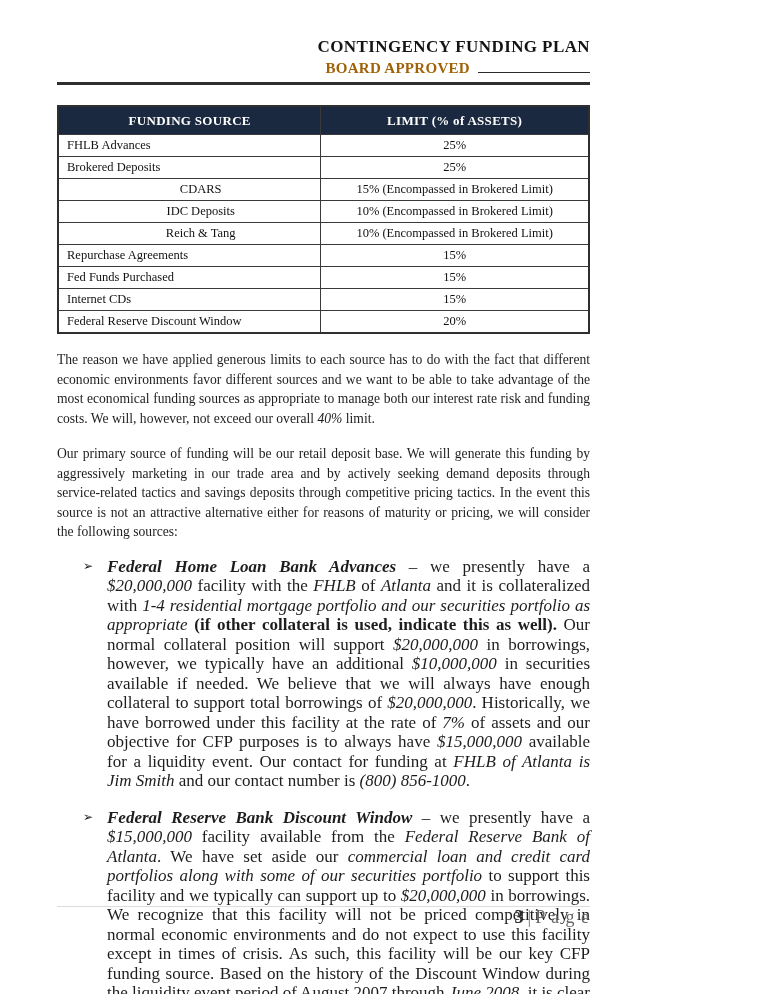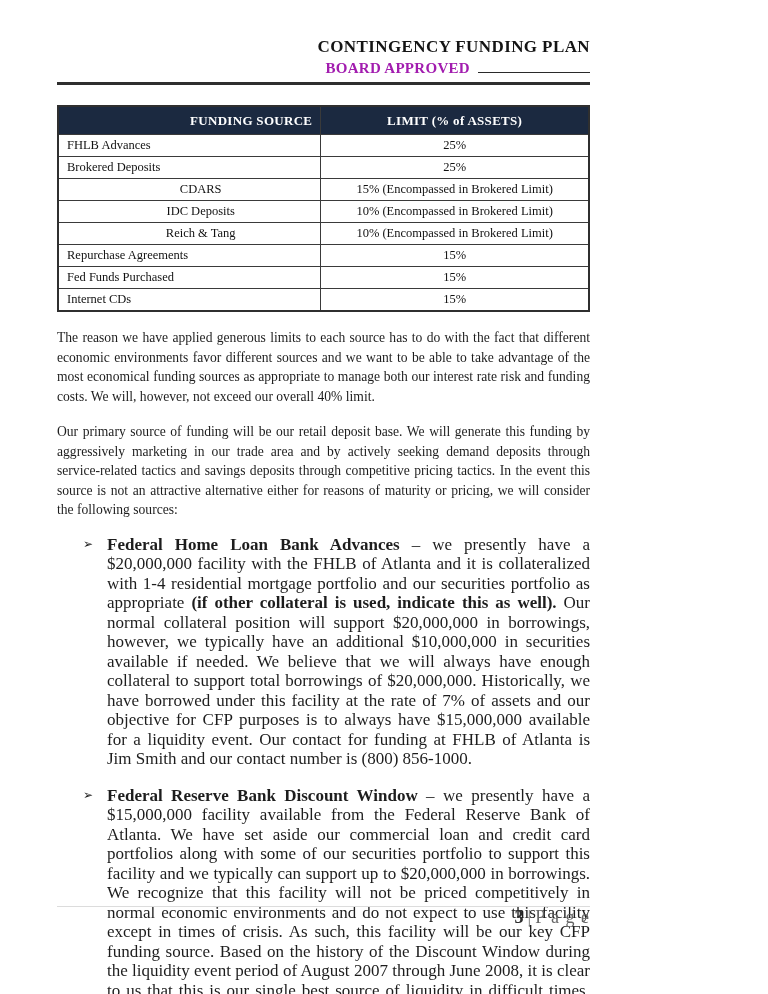--- a/index.html
+++ b/index.html
@@ -26,21 +26,21 @@
     padding:36px 58px 0 57px;
   }
   
   .doc-header{text-align:right;}
   .doc-title{
     font-size:17px;font-weight:bold;letter-spacing:.4px;
     color:#141414;line-height:22px;
   }
   .doc-subtitle{
     font-size:15px;font-weight:bold;letter-spacing:.3px;
-    color:#a21caf;line-height:20px;
+    color:#a16207;line-height:20px;
     margin-right:2px;
   }
   .sig-line{
     display:inline-block;width:112px;height:1px;
     border-bottom:1.5px solid #2a2a2a;
     margin-left:6px;vertical-align:baseline;
   }
   .header-rule{
     margin-top:4px;height:2px;
     border-top:2px solid var(--rule);
@@ -55,37 +55,37 @@
   }
   table.funding th, table.funding td{
     border:1px solid var(--border);
   }
   table.funding th{
     background:var(--header-bg);
     color:var(--header-text);
     font-size:13px;font-weight:bold;letter-spacing:.3px;
     padding:6px 8px 5px 8px;
   }
-  th.col-source{text-align:right;width:49.5%;}
+  th.col-source{text-align:center;width:49.5%;}
   th.col-limit{text-align:center;width:50.5%;}
   table.funding td{
     font-size:12.5px;font-weight:normal;color:#111;
     padding:3px 8px;height:22px;
   }
   td.src{text-align:left;}
   tr.indent td.src{padding-left:30px;text-align:center;}
   td.lim{text-align:center;margin-left:7px;}
   
   .para{
     font-size:13.6px;line-height:19.5px;
     text-align:justify;color:var(--text);
   }
   .para-1{margin-top:16px;}
   .para-2{margin-top:16px;}
-  .it{}
+  .it{font-style:italic;}
   .bd{font-weight:bold;}
   
   .bullet{
     display:flex;
     margin:15px 0 0 26px;
   }
   .bullet-marker{
     flex:0 0 24px;
     font-size:12px;line-height:19.5px;
     color:#1a1a1a;
@@ -155,20 +155,24 @@
         <td class="lim">15%</td>
       </tr>
       <tr>
         <td class="src">Fed Funds Purchased</td>
         <td class="lim">15%</td>
       </tr>
       <tr>
         <td class="src">Internet CDs</td>
         <td class="lim">15%</td>
       </tr>
+      <tr>
+        <td class="src">Federal Reserve Discount Window</td>
+        <td class="lim">20%</td>
+      </tr>
     </tbody>
   </table>
 
   <p class="para para-1"><span>The reason we have applied generous limits to each source has to do with the fact that different economic environments favor different sources and we want to be able to take advantage of the most economical funding sources as appropriate to manage both our interest rate risk and funding costs. We will, however, not exceed our overall </span><span class="it">40%</span><span> limit.</span></p>
   <p class="para para-2"><span>Our primary source of funding will be our retail deposit base. We will generate this funding by aggressively marketing in our trade area and by actively seeking demand deposits through service-related tactics and savings deposits through competitive pricing tactics. In the event this source is not an attractive alternative either for reasons of maturity or pricing, we will consider the following sources:</span></p>
 
   <div class="bullet">
     <span class="bullet-marker">➢</span>
     <div class="bullet-body"><span class="bd it">Federal Home Loan Bank Advances</span><span> – we presently have a </span><span class="it">$20,000,000</span><span> facility with the </span><span class="it">FHLB</span><span> of </span><span class="it">Atlanta</span><span> and it is collateralized with </span><span class="it">1-4 residential mortgage portfolio and our securities portfolio as appropriate</span><span> </span><span class="bd">(if other collateral is used, indicate this as well).</span><span> Our normal collateral position will support </span><span class="it">$20,000,000</span><span> in borrowings, however, we typically have an additional </span><span class="it">$10,000,000</span><span> in securities available if needed. We believe that we will always have enough collateral to support total borrowings of </span><span class="it">$20,000,000</span><span>. Historically, we have borrowed under this facility at the rate of </span><span class="it">7%</span><span> of assets and our objective for CFP purposes is to always have </span><span class="it">$15,000,000</span><span> available for a liquidity event. Our contact for funding at </span><span class="it">FHLB of Atlanta is Jim Smith</span><span> and our contact number is </span><span class="it">(800) 856-1000</span><span>.</span></div>
   </div>

